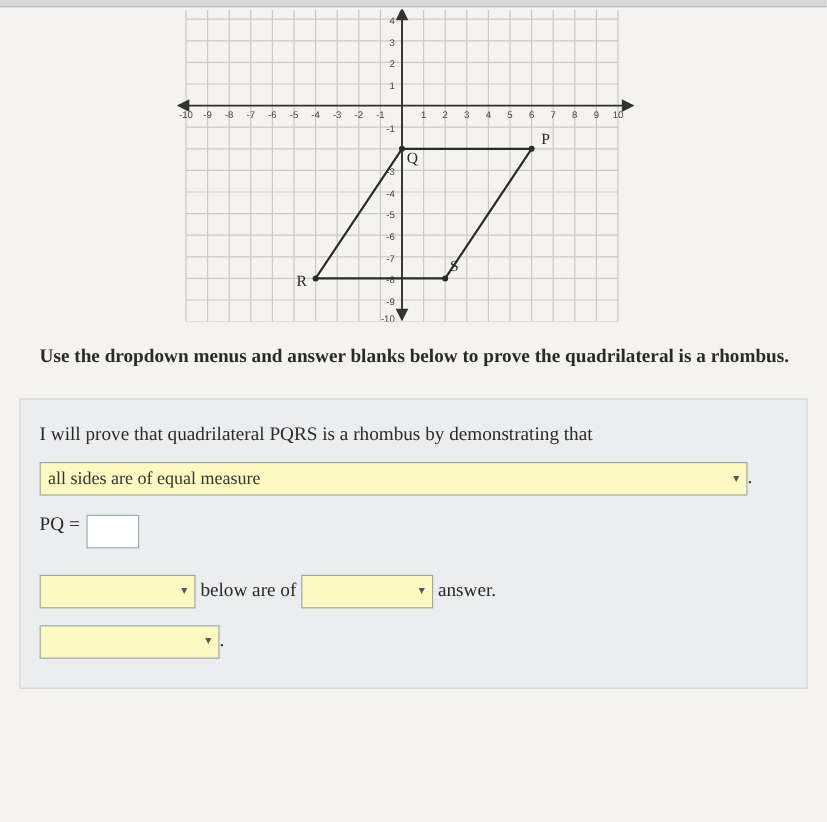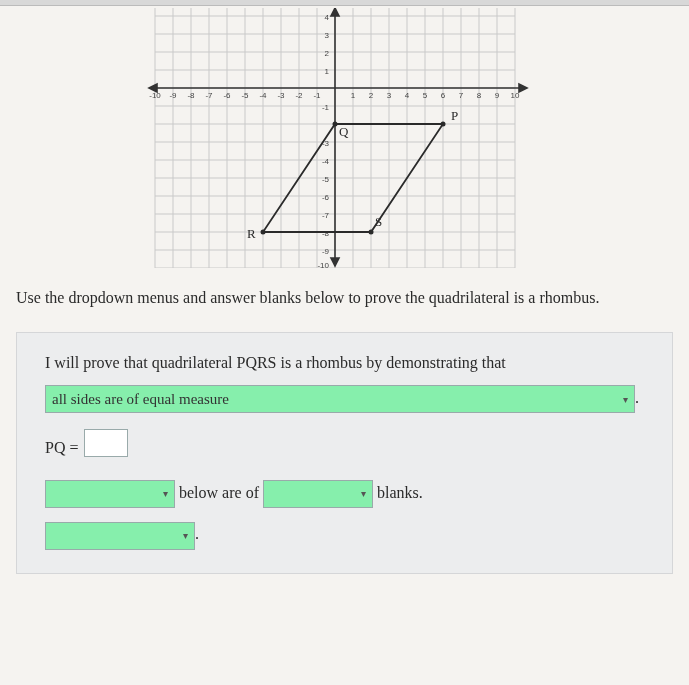--- a/index.html
+++ b/index.html
@@ -15,37 +15,38 @@
   .page {
     padding: 0 16px 16px 16px;
   }
   .graph-wrap {
     display: flex;
     justify-content: center;
     margin-bottom: 18px;
   }
   svg.graph { display: block; }
   .instruction {
-    margin: 18px 0 22px 0;
+    margin: 18px 0 22px 17px;
     line-height: 1.5;
+    font-weight: bold;
   }
   .proof-box {
     background: #ecedee;
     border: 1px solid #d5d6d8;
-    padding: 18px 16px 16px 28px;
+    padding: 18px 16px 16px 16px;
   }
   .proof-intro {
     margin-bottom: 10px;
     line-height: 1.5;
   }
   .select {
     display: inline-flex;
     align-items: center;
     justify-content: space-between;
-    background: #86efac;
+    background: #fef9c3;
     border: 1px solid #9aa;
     height: 28px;
     padding: 0 6px;
     font-size: 15px;
     color: #333;
     vertical-align: middle;
   }
   .select .chev {
     margin-left: 6px;
     font-size: 10px;
@@ -53,21 +54,21 @@
   }
   .wide-select { width: 590px; }
   .row-eqs {
     display: flex;
     gap: 40px;
     align-items: center;
     margin: 16px 0 18px 0;
   }
   .eq {
     display: inline-flex;
-    align-items: flex-end;
+    align-items: flex-start;
     gap: 6px;
   }
   .blank {
     display: inline-block;
     width: 44px;
     height: 28px;
     background: #fff;
     border: 1px solid #9aa;
     vertical-align: middle;
   }
@@ -223,21 +224,21 @@
     <div class="sentence">
       <span class="select sel-sm">
         <span></span>
         <span class="chev">▾</span>
       </span>
       <span> below are of </span>
       <span class="select sel-md">
         <span></span>
         <span class="chev">▾</span>
       </span>
-      <span> blanks.</span>
+      <span> answer.</span>
     </div>
 
     <div class="sentence">
       <span class="select sel-lg">
         <span></span>
         <span class="chev">▾</span>
       </span><span>.</span>
     </div>
   </div>
 

